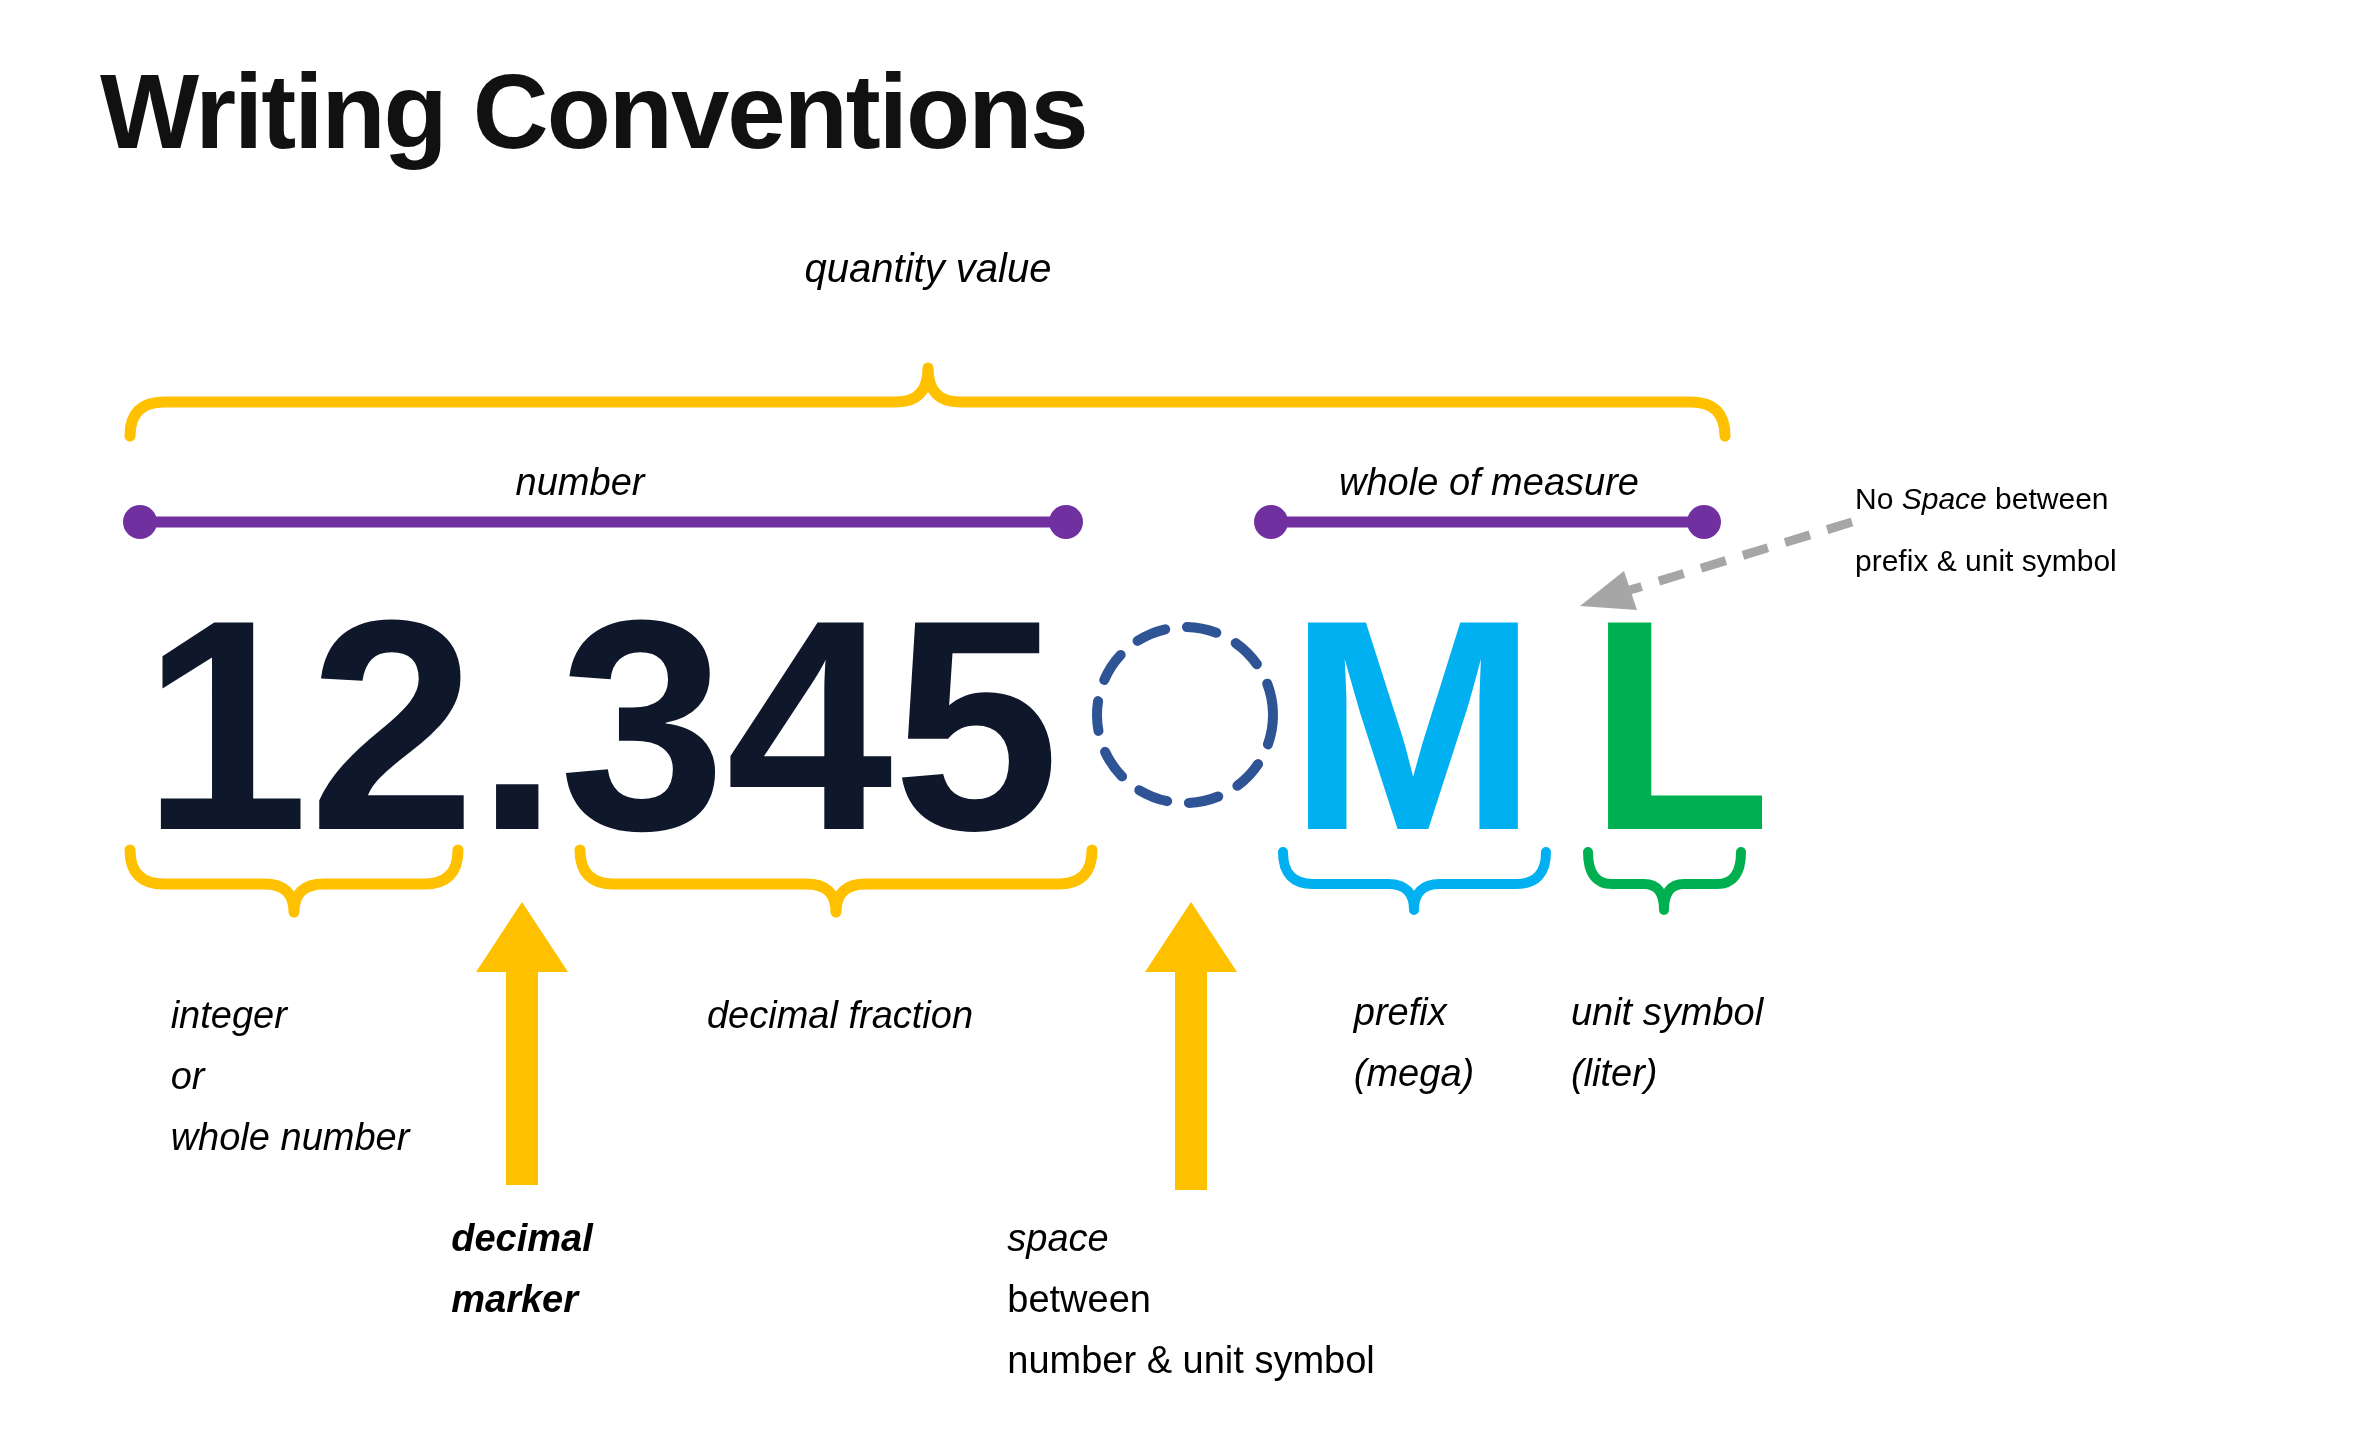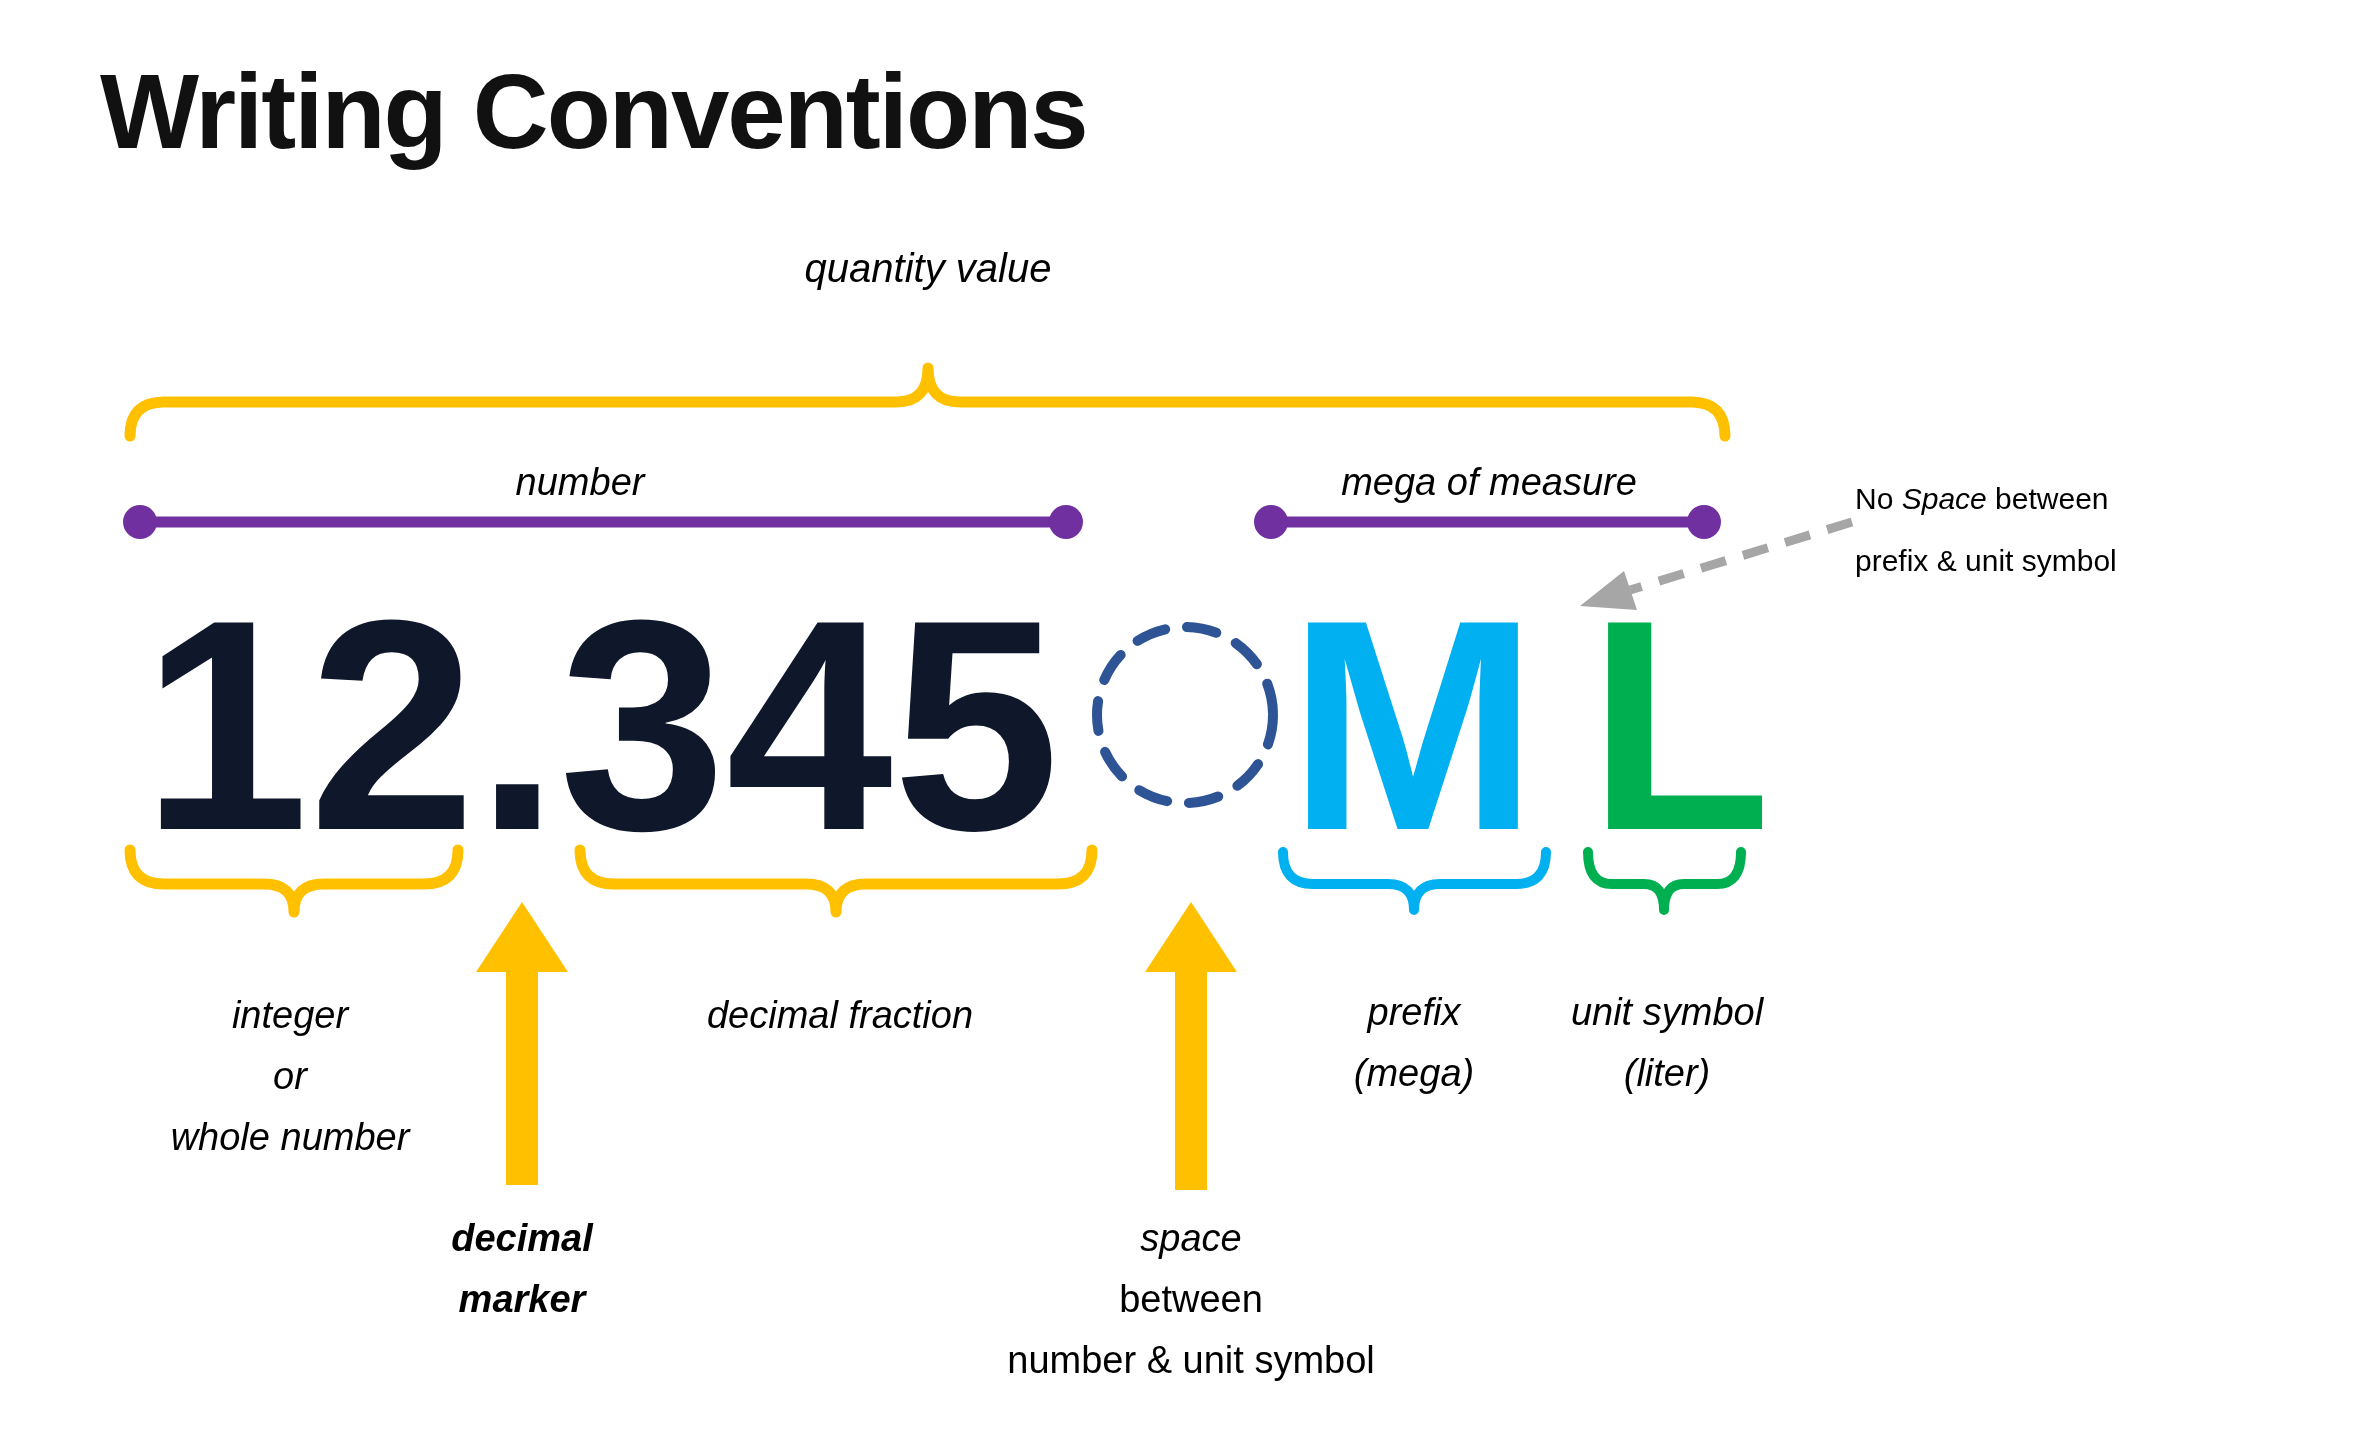--- a/index.html
+++ b/index.html
@@ -9,21 +9,21 @@
   *{margin:0;padding:0;box-sizing:border-box;}
   html,body{width:2359px;height:1448px;background:#ffffff;overflow:hidden;
     font-family:"Liberation Sans", sans-serif; color:var(--ink);}
   .stage{position:relative;width:2359px;height:1119px;}
   svg.gfx{position:absolute;left:0;top:0;width:2359px;height:1448px;pointer-events:none;}
 
   .title{position:absolute;left:100px;top:52px;font-size:105px;font-weight:bold;
     letter-spacing:-2px;color:#111;}
 
   .lbl{position:absolute;font-style:italic;font-size:38px;line-height:61px;
-    text-align:center;transform:translateX(-50%);white-space:nowrap;}
+    transform:translateX(-50%);white-space:nowrap;}
   .lbl .upright{font-style:normal;}
 
   .quantity-label{left:928px;top:238px;font-size:40px;}
   .number-label{left:580px;top:452px;}
   .unit-label{left:1489px;top:452px;}
 
   .bigline{position:absolute;top:575px;font-size:300px;font-weight:bold;line-height:300px;white-space:nowrap;}
   .big-number{left:142px;color:#0f172a;}
   .big-prefix{left:1288px;color:var(--cyan);}
   .big-unit{left:1588px;color:var(--green);}
@@ -81,21 +81,21 @@
     <polygon class="gold-fill" points="1191,902 1237,972 1207,972 1207,1190 1175,1190 1175,972 1145,972"></polygon>
 
     <line class="gray-dash" x1="1852" y1="522" x2="1630" y2="590"></line>
     <polygon class="gray-fill" points="1580,606 1624,571 1637,610"></polygon>
   </svg>
 
   <div class="title">Writing Conventions</div>
 
   <div class="lbl quantity-label">quantity value</div>
   <div class="lbl number-label">number</div>
-  <div class="lbl unit-label">mega of measure</div>
+  <div class="lbl unit-label">whole of measure</div>
 
   <div class="bigline big-number">12.345</div>
   <div class="bigline big-prefix">M</div>
   <div class="bigline big-unit">L</div>
 
   <div class="lbl integer-label">
     <div>integer</div>
     <div>or</div>
     <div>whole number</div>
   </div>

